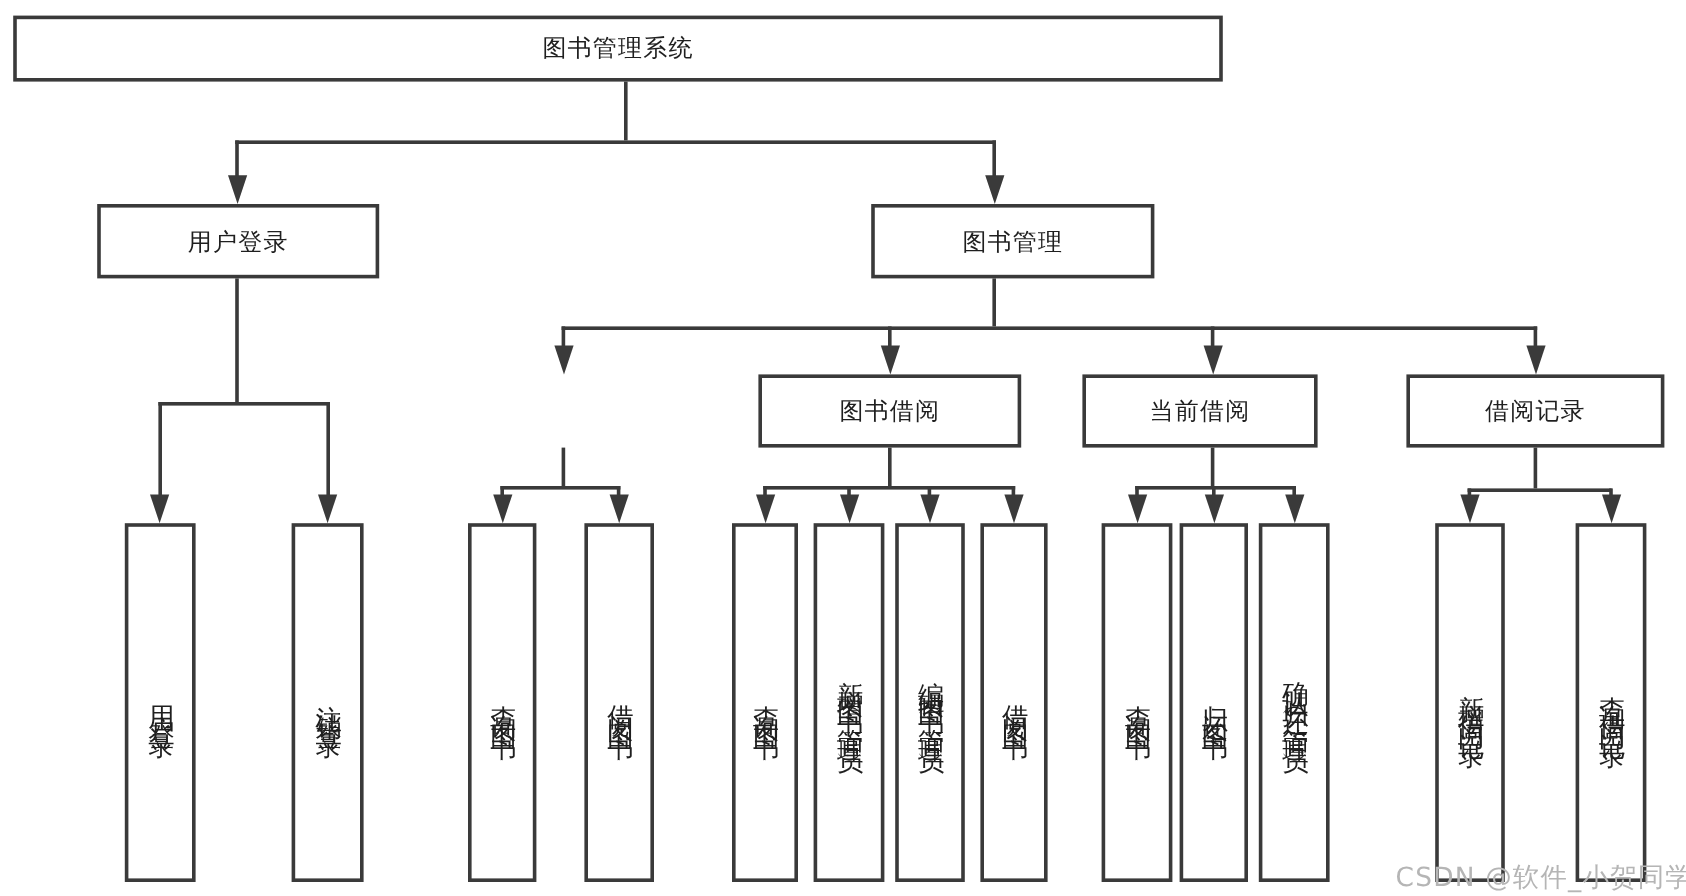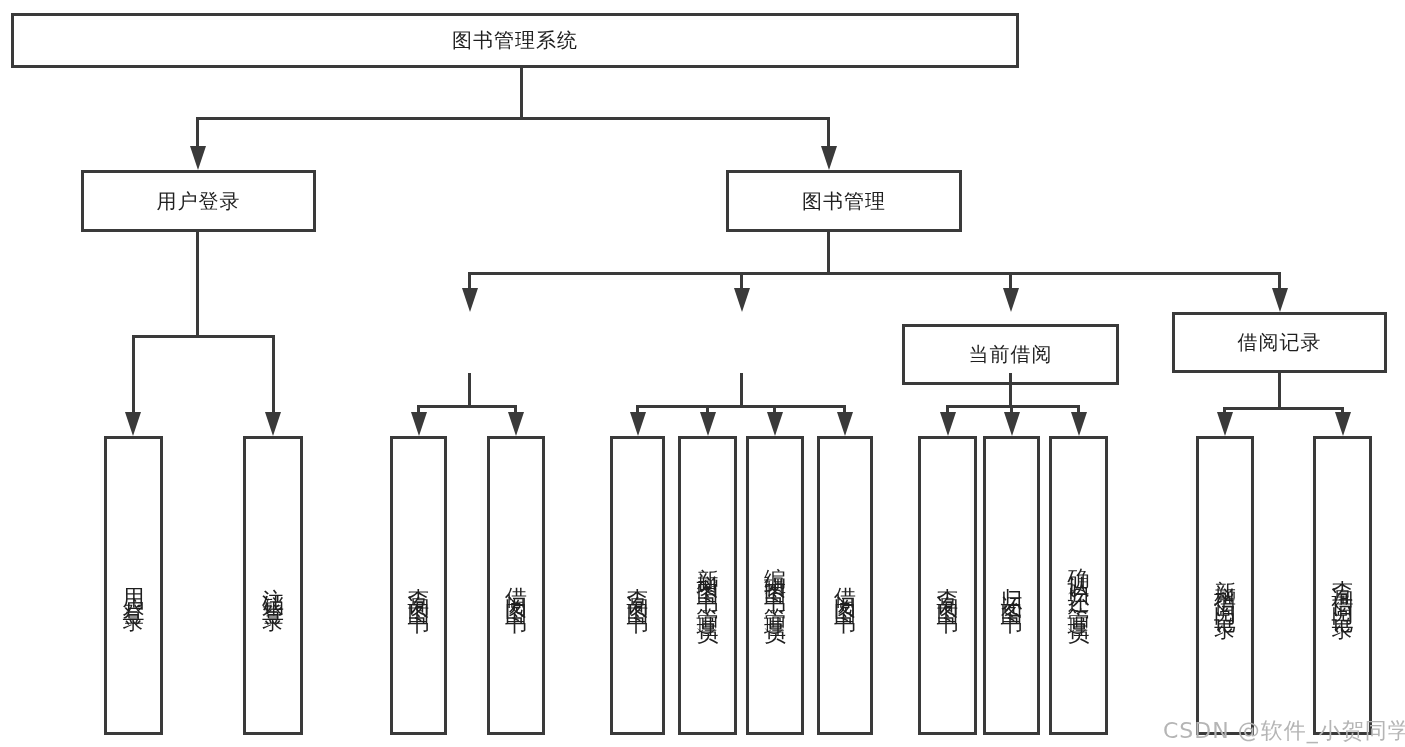--- a/index.html
+++ b/index.html
@@ -47,21 +47,24 @@
     <span>图书管理系统</span>
   </div>
 
   <div class="hbox" style="left:81px;top:170px;width:235px;height:62px;">
     <span>用户登录</span>
   </div>
   <div class="hbox" style="left:686px;top:170px;width:236px;height:62px;margin-left:40px;">
     <span>图书管理</span>
   </div>
 
-  <div class="hbox" style="left:902px;top:324px;width:217px;height:61px;">
+  <div class="hbox" style="left:632px;top:312px;width:219px;height:61px;">
+    <span>图书借阅</span>
+  </div>
+  <div class="hbox" style="left:902px;top:312px;width:196px;height:61px;">
     <span>当前借阅</span>
   </div>
   <div class="hbox" style="left:1172px;top:312px;width:215px;height:61px;">
     <span>借阅记录</span>
   </div>
 
   <div class="vbox" style="left:104px;top:436px;width:59px;height:299px;">
     <span class="vtext">用户登录</span>
   </div>
   <div class="vbox" style="left:243px;top:436px;width:60px;height:299px;">

